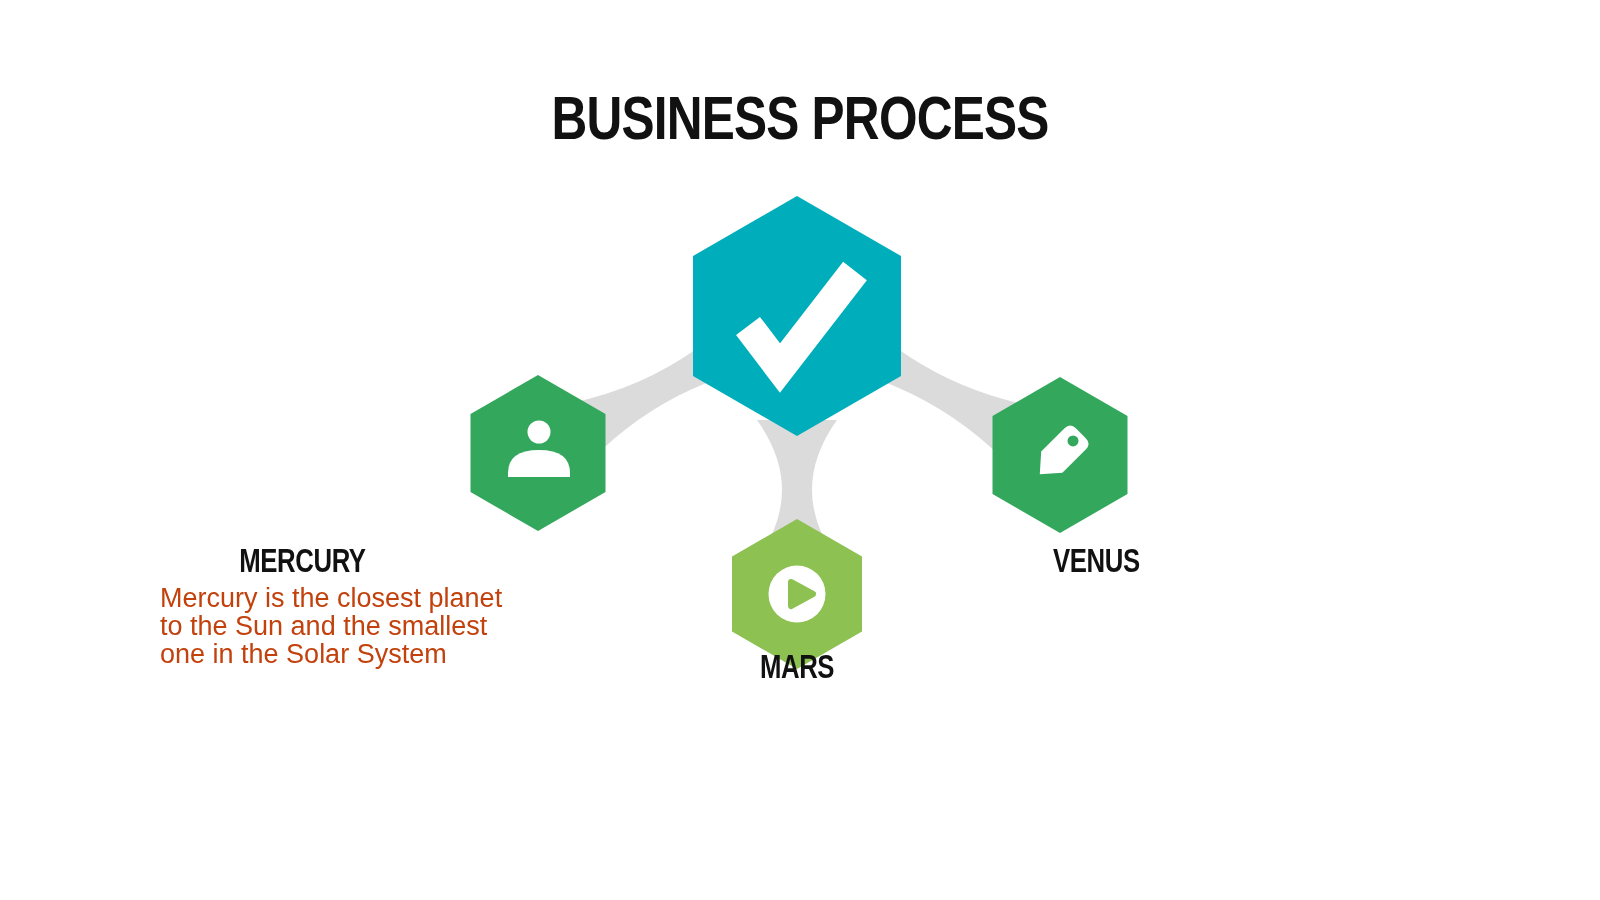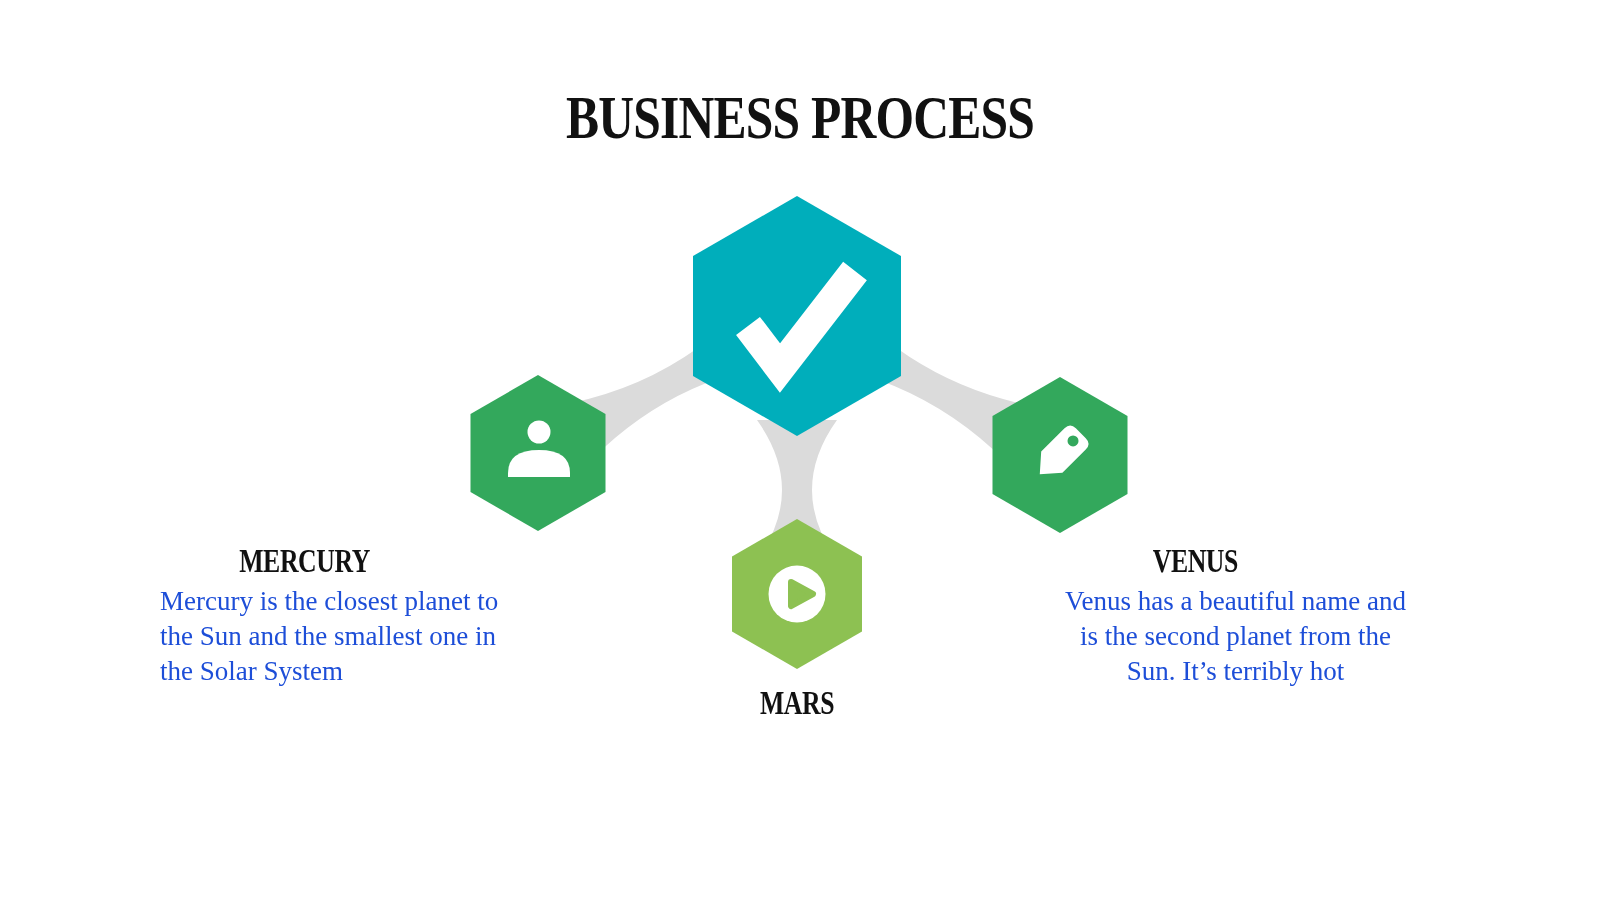--- a/index.html
+++ b/index.html
@@ -2,21 +2,21 @@
 <html><head>
 <meta charset="utf-8">
 <style>
   html, body { margin: 0; padding: 0; background: #ffffff; }
   .stage {
     position: relative;
     width: 1600px;
     height: 900px;
     background: #ffffff;
     overflow: hidden;
-    font-family: Liberation Serif, serif;
+    font-family: Liberation Sans, sans-serif;
   }
   .title {
     position: absolute;
     left: 0; right: 0;
     top: 82px;
     text-align: center;
     font-size: 62px;
     font-weight: 700;
     letter-spacing: -1px;
     color: #111111;
@@ -31,28 +31,28 @@
     font-size: 33px;
     line-height: 38px;
     font-weight: 700;
     letter-spacing: -0.5px;
     color: #111111;
     white-space: nowrap;
   }
   .node-desc {
     margin: 0;
     font-size: 27px;
-    line-height: 35px;
-    color: #1d4ed8;
+    line-height: 28px;
+    color: #c2410c;
   }
   .block-mercury { right: 1080px; top: 542px; width: 360px; text-align: left; }
   .block-mercury .node-heading { transform: scaleX(0.78); transform-origin: 100% 50%; }
-  .block-venus { left: 1053px; top: 542px; width: 365px; text-align: center; }
+  .block-venus { left: 1053px; top: 542px; width: 365px; text-align: left; }
   .block-venus .node-heading { transform: scaleX(0.78); transform-origin: 0% 50%; }
-  .block-mars { left: 607px; top: 684px; width: 380px; text-align: center; }
+  .block-mars { left: 607px; top: 648px; width: 380px; text-align: center; }
   .block-mars .node-heading { transform: scaleX(0.78); transform-origin: 50% 50%; }
 </style>
 </head>
 <body>
 
 <div class="stage">
 
   <div class="title">BUSINESS PROCESS</div>
 
   <svg class="diagram-svg" width="1600" height="900" viewBox="0 0 1600 900">
@@ -81,20 +81,19 @@
     </g>
   </svg>
 
   <div class="node-block block-mercury">
     <h2 class="node-heading">MERCURY</h2>
     <p class="node-desc">Mercury is the closest planet to the Sun and the smallest one in the Solar System</p>
   </div>
 
   <div class="node-block block-venus">
     <h2 class="node-heading">VENUS</h2>
-    <p class="node-desc">Venus has a beautiful name and is the second planet from the Sun. It’s terribly hot</p>
   </div>
 
   <div class="node-block block-mars">
     <h2 class="node-heading">MARS</h2>
   </div>
 
 </div>
 
 </body></html>

